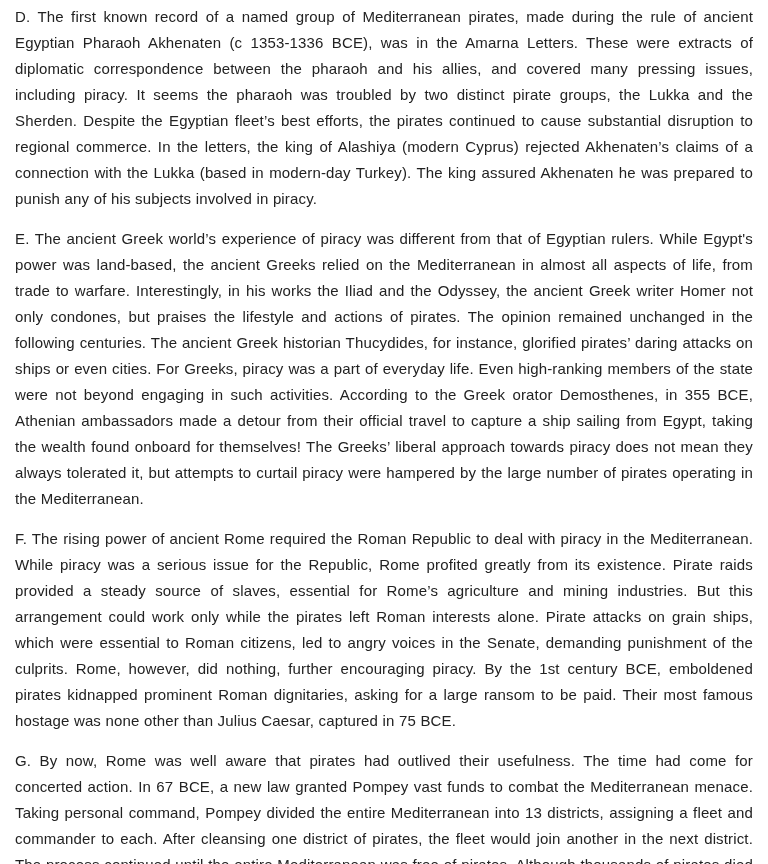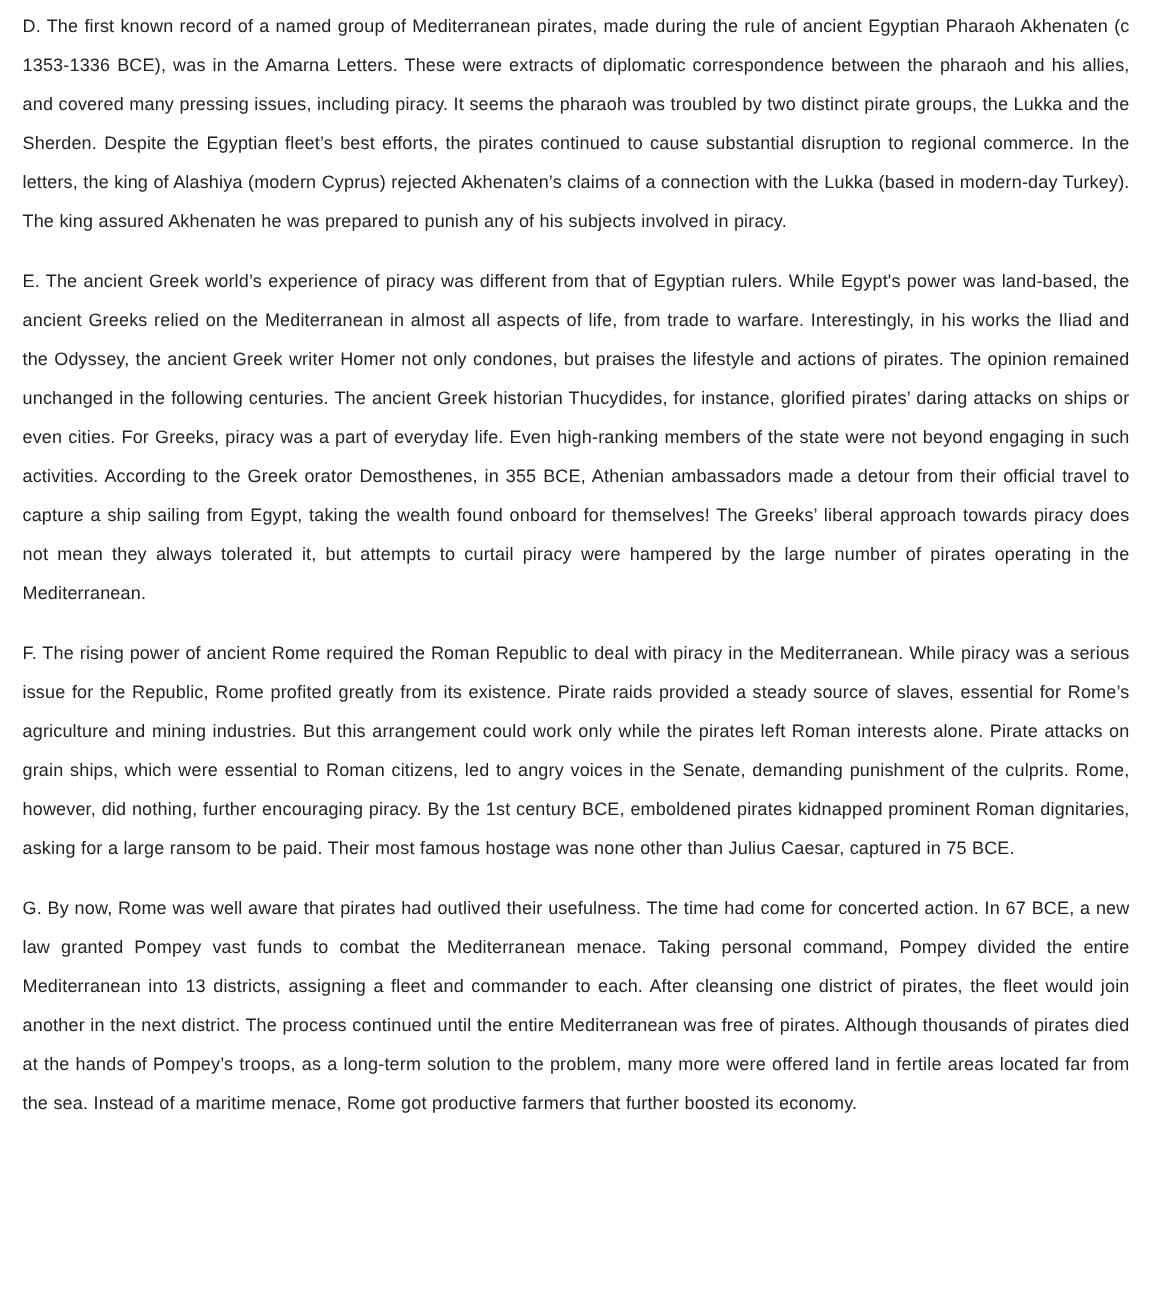--- a/index.html
+++ b/index.html
@@ -15,21 +15,21 @@
     color: #222222;
     -webkit-font-smoothing: antialiased;
   }
   #passage {
     box-sizing: border-box;
     width: 768px;
     padding: 4px 15px 0 15px;
   }
   .para {
     margin: 0 0 14px 0;
-    font-size: 12px;
+    font-size: 15px;
     line-height: 26px;
     text-align: justify;
     text-justify: inter-word;
     letter-spacing: 0.01em;
     word-spacing: 0.01em;
     hyphens: none;
   }
   .para:last-child {
     margin-bottom: 0;
   }

